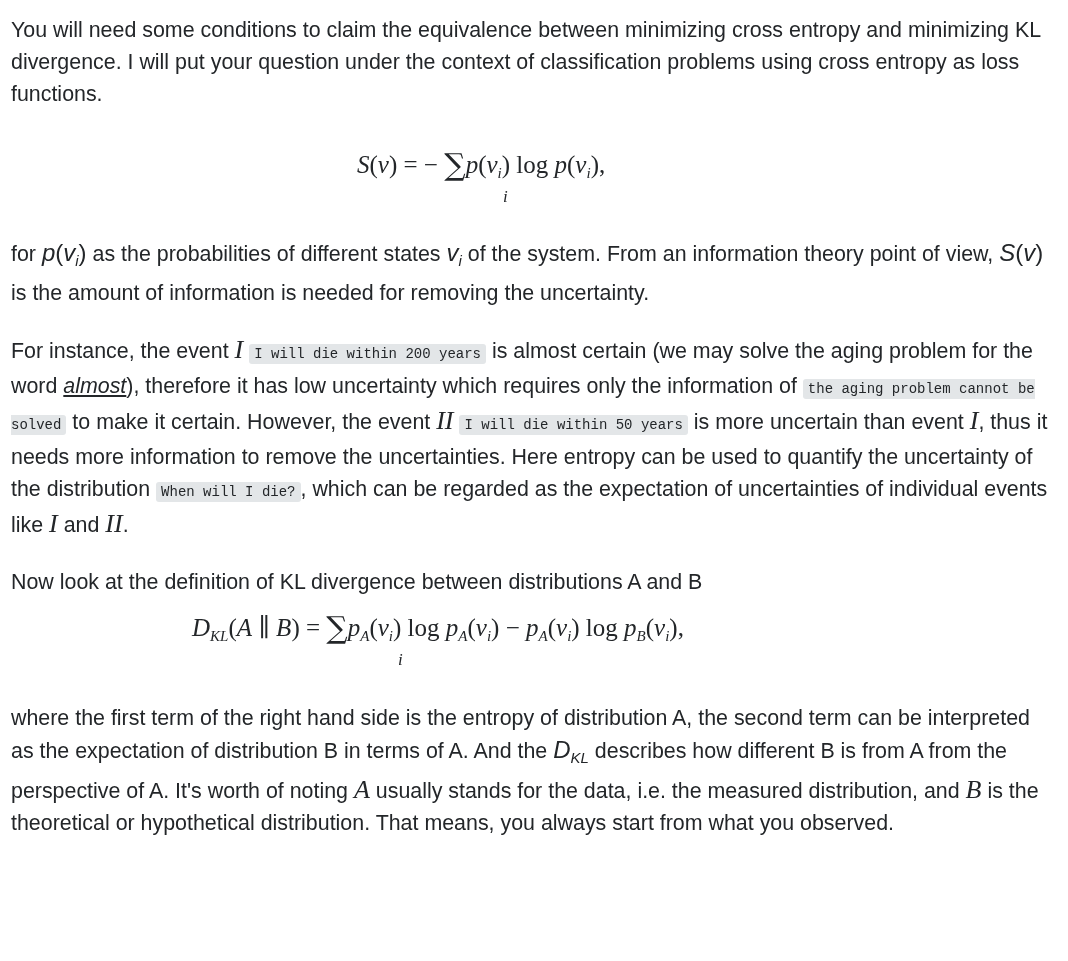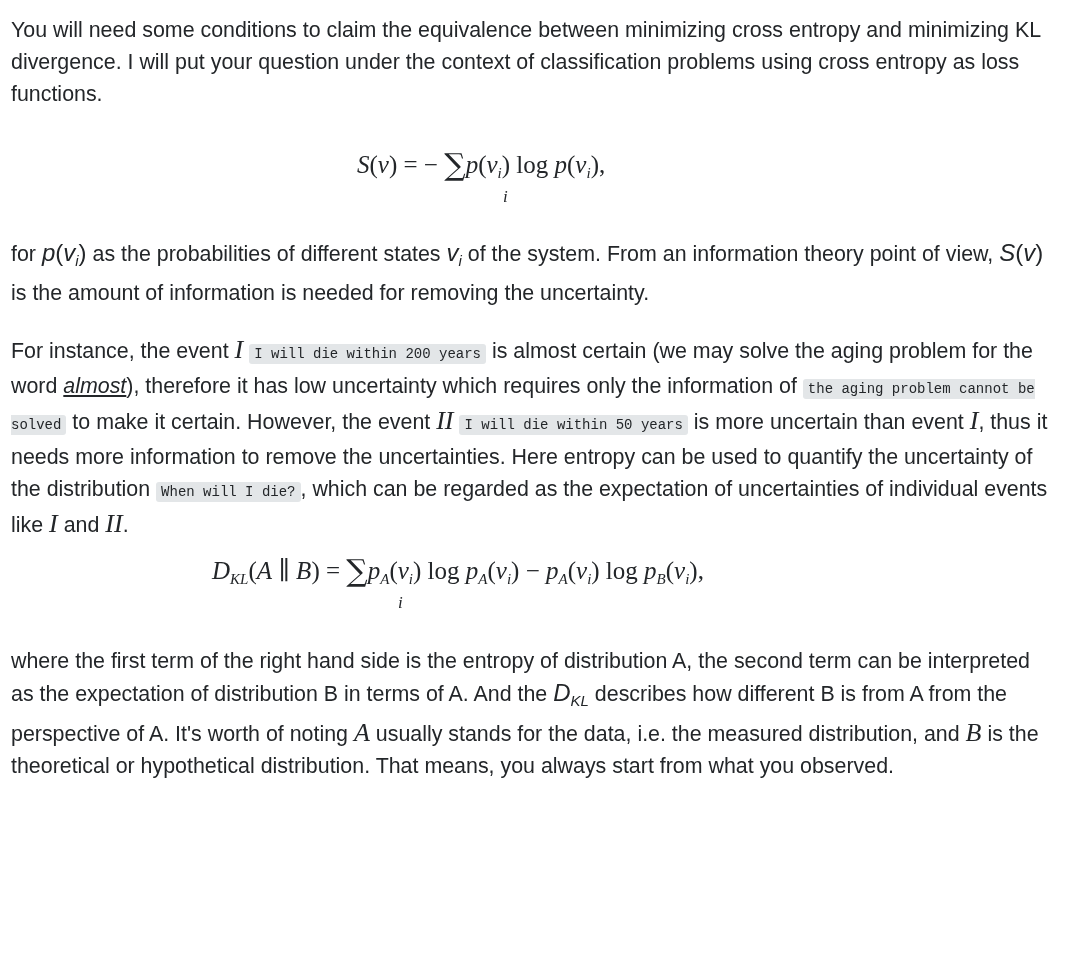--- a/index.html
+++ b/index.html
@@ -90,23 +90,24 @@
   </div>
 
   <p>
     <span>for </span><span class="math-inline"><span class="mi">p</span>(<span class="mi">v</span><span class="sub">i</span>)</span><span> as the probabilities of different states </span><span class="math-inline"><span class="mi">v</span><span class="sub">i</span></span><span> of the system. From an information theory point of view, </span><span class="math-inline"><span class="mi">S</span>(<span class="mi">v</span>)</span><span> is the amount of information is needed for removing the uncertainty.</span>
   </p>
 
   <p class="p3">
     <span>For instance, the event </span><span class="roman-big">I</span> <code>I will die within 200 years</code><span> is almost certain (we may solve the aging problem for the word </span><em>almost</em><span>), therefore it has low uncertainty which requires only the information of </span><code>the aging problem cannot be solved</code><span> to make it certain. However, the event </span><span class="roman-big">II</span> <code>I will die within 50 years</code><span> is more uncertain than event </span><span class="roman-big">I</span><span>, thus it needs more information to remove the uncertainties. Here entropy can be used to quantify the uncertainty of the distribution </span><code>When will I die?</code><span>, which can be regarded as the expectation of uncertainties of individual events like </span><span class="roman-big">I</span><span> and </span><span class="roman-big">II</span><span>.</span>
   </p>
 
+  <p class="p4">Now look at the definition of KL divergence between distributions A and B</p>
 
   <div class="eq" style="height:104px;">
-    <div class="line" style="left:201px; top:12px;">
+    <div class="line" style="left:181px; top:12px;">
       <span class="mi">D</span><span class="sub">KL</span>(<span class="mi">A</span> ∥ <span class="mi">B</span>) = <span class="sigma">∑</span><span class="mi">p</span><span class="sub">A</span>(<span class="mi">v</span><span class="sub">i</span>) log <span class="mi">p</span><span class="sub">A</span>(<span class="mi">v</span><span class="sub">i</span>) − <span class="mi">p</span><span class="sub">A</span>(<span class="mi">v</span><span class="sub">i</span>) log <span class="mi">p</span><span class="sub">B</span>(<span class="mi">v</span><span class="sub">i</span>),
     </div>
     <div class="sub-i" style="left:387px; top:52px;">i</div>
   </div>
 
   <p>
     <span>where the first term of the right hand side is the entropy of distribution A, the second term can be interpreted as the expectation of distribution B in terms of A. And the </span><span class="math-inline"><span class="mi">D</span><span class="sub">KL</span></span><span> describes how different B is from A from the perspective of A. It's worth of noting </span><span class="roman-big">A</span><span> usually stands for the data, i.e. the measured distribution, and </span><span class="roman-big">B</span><span> is the theoretical or hypothetical distribution. That means, you always start from what you observed.</span>
   </p>
 
 </div>

